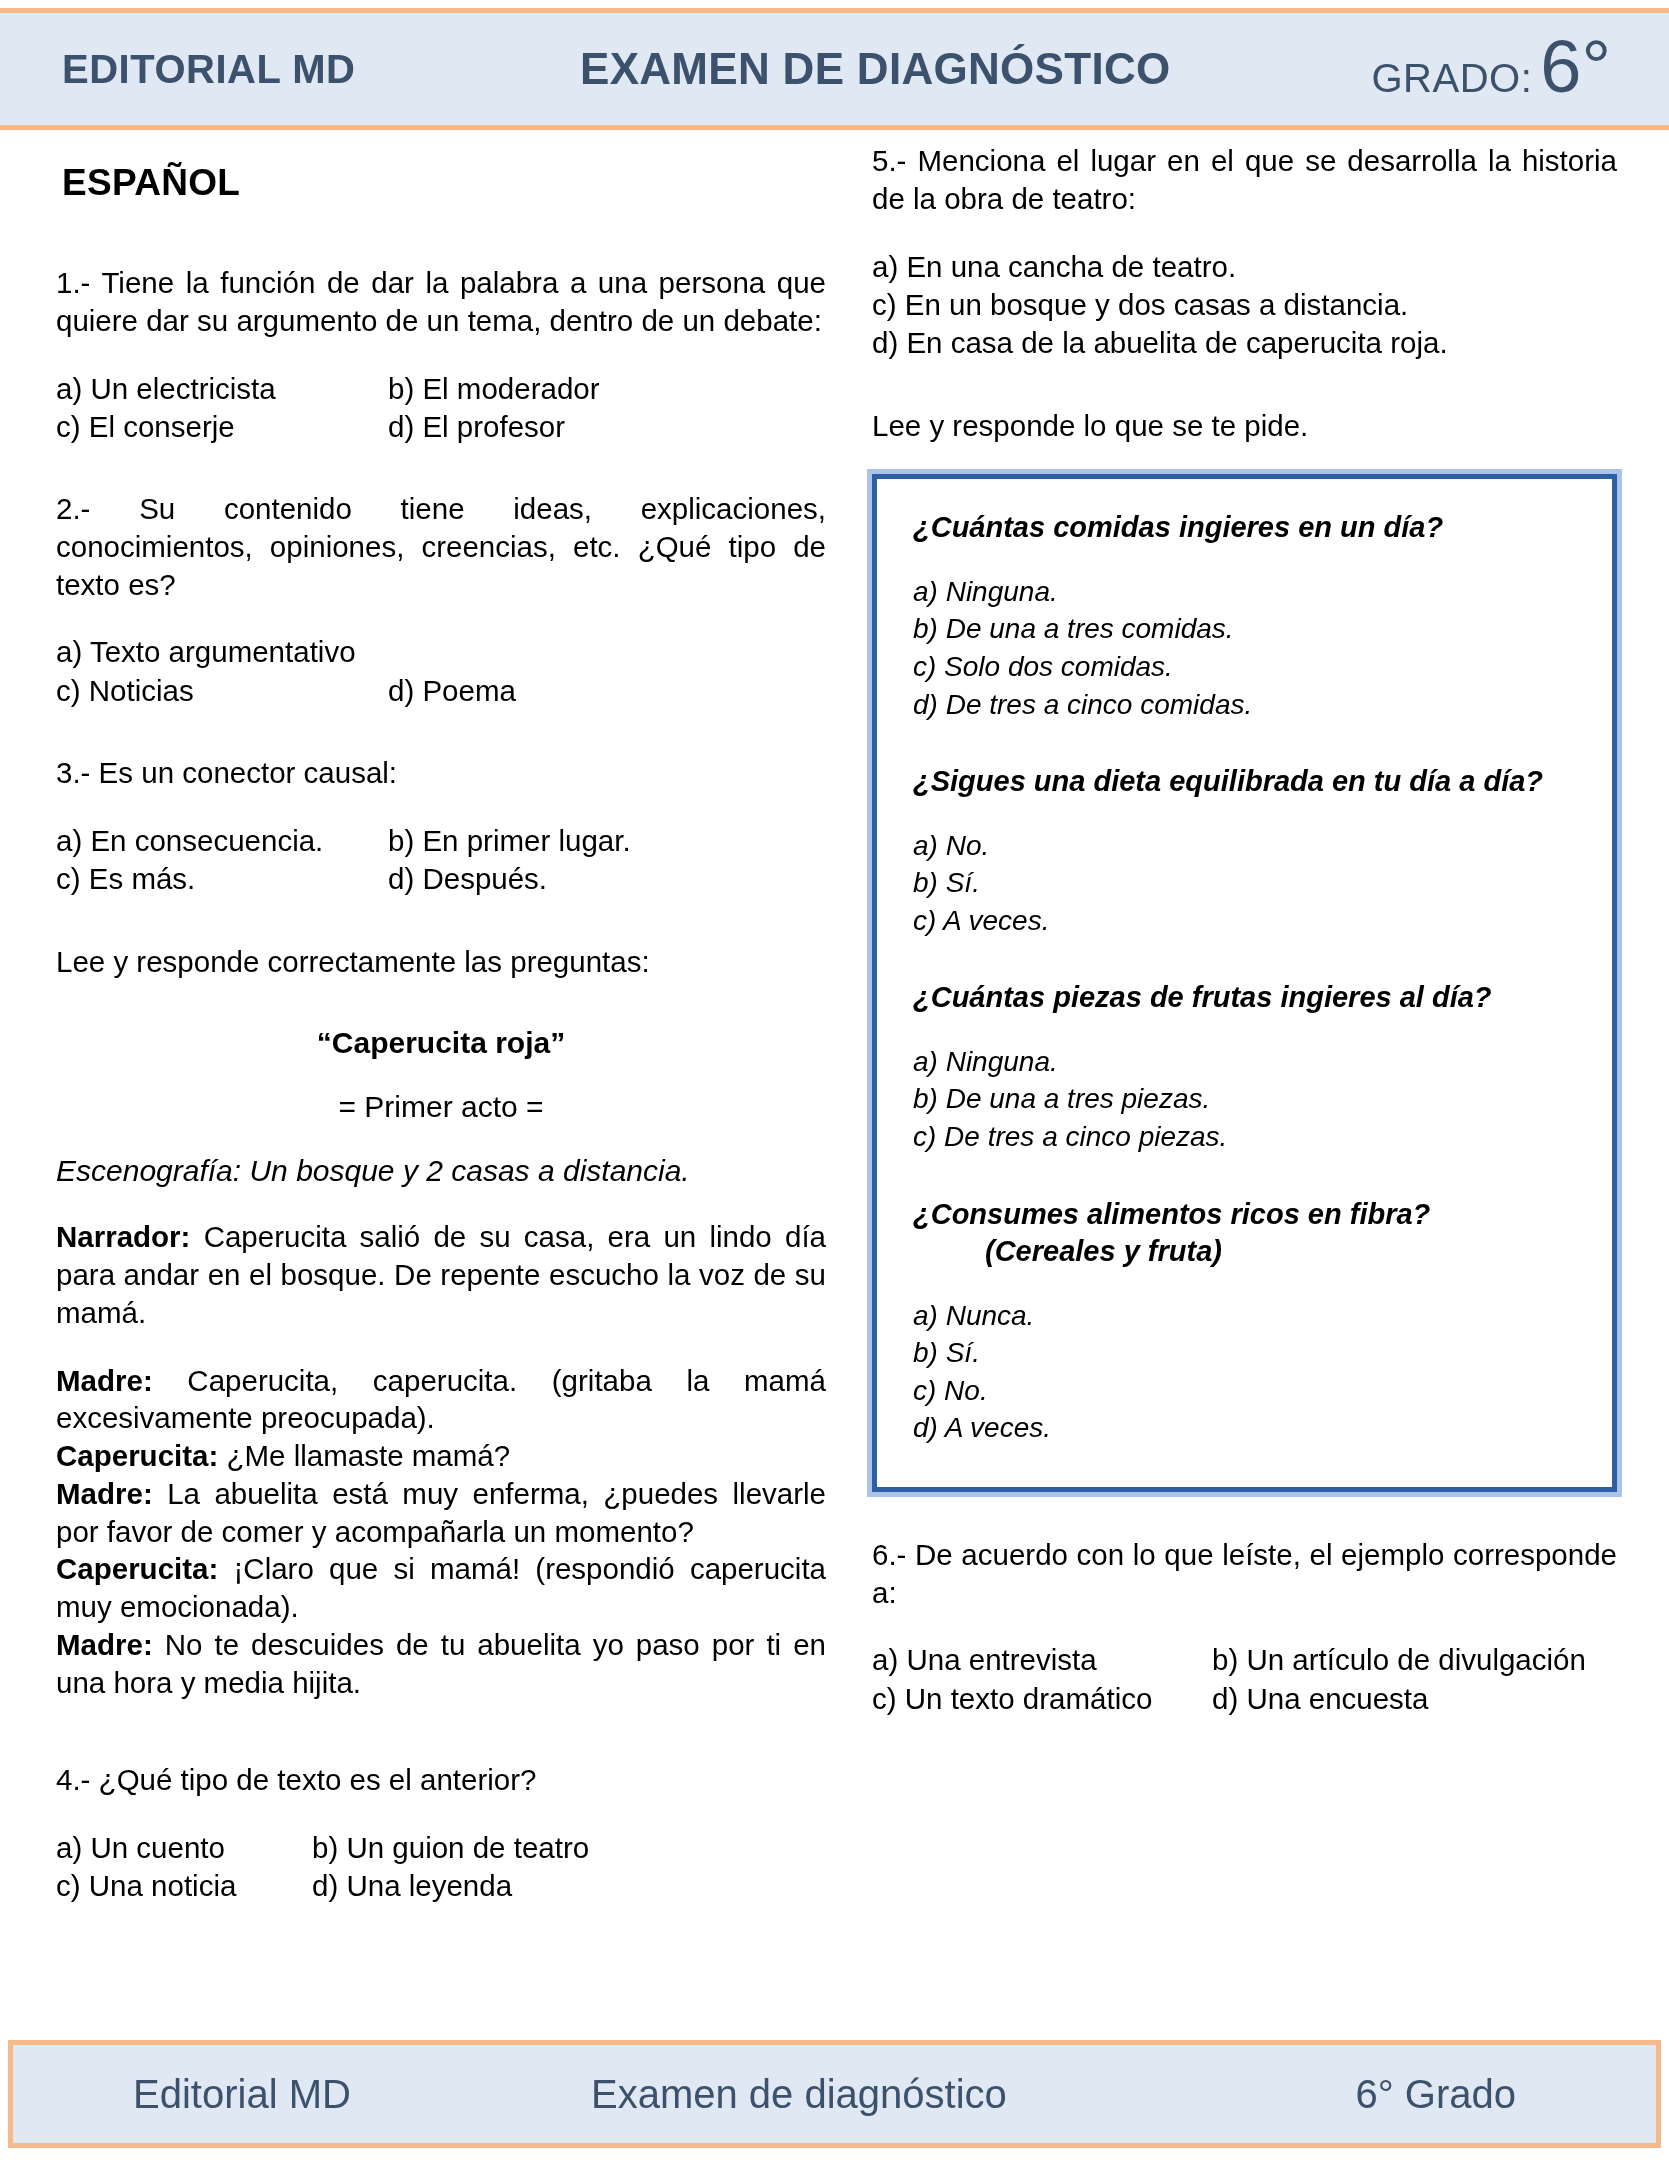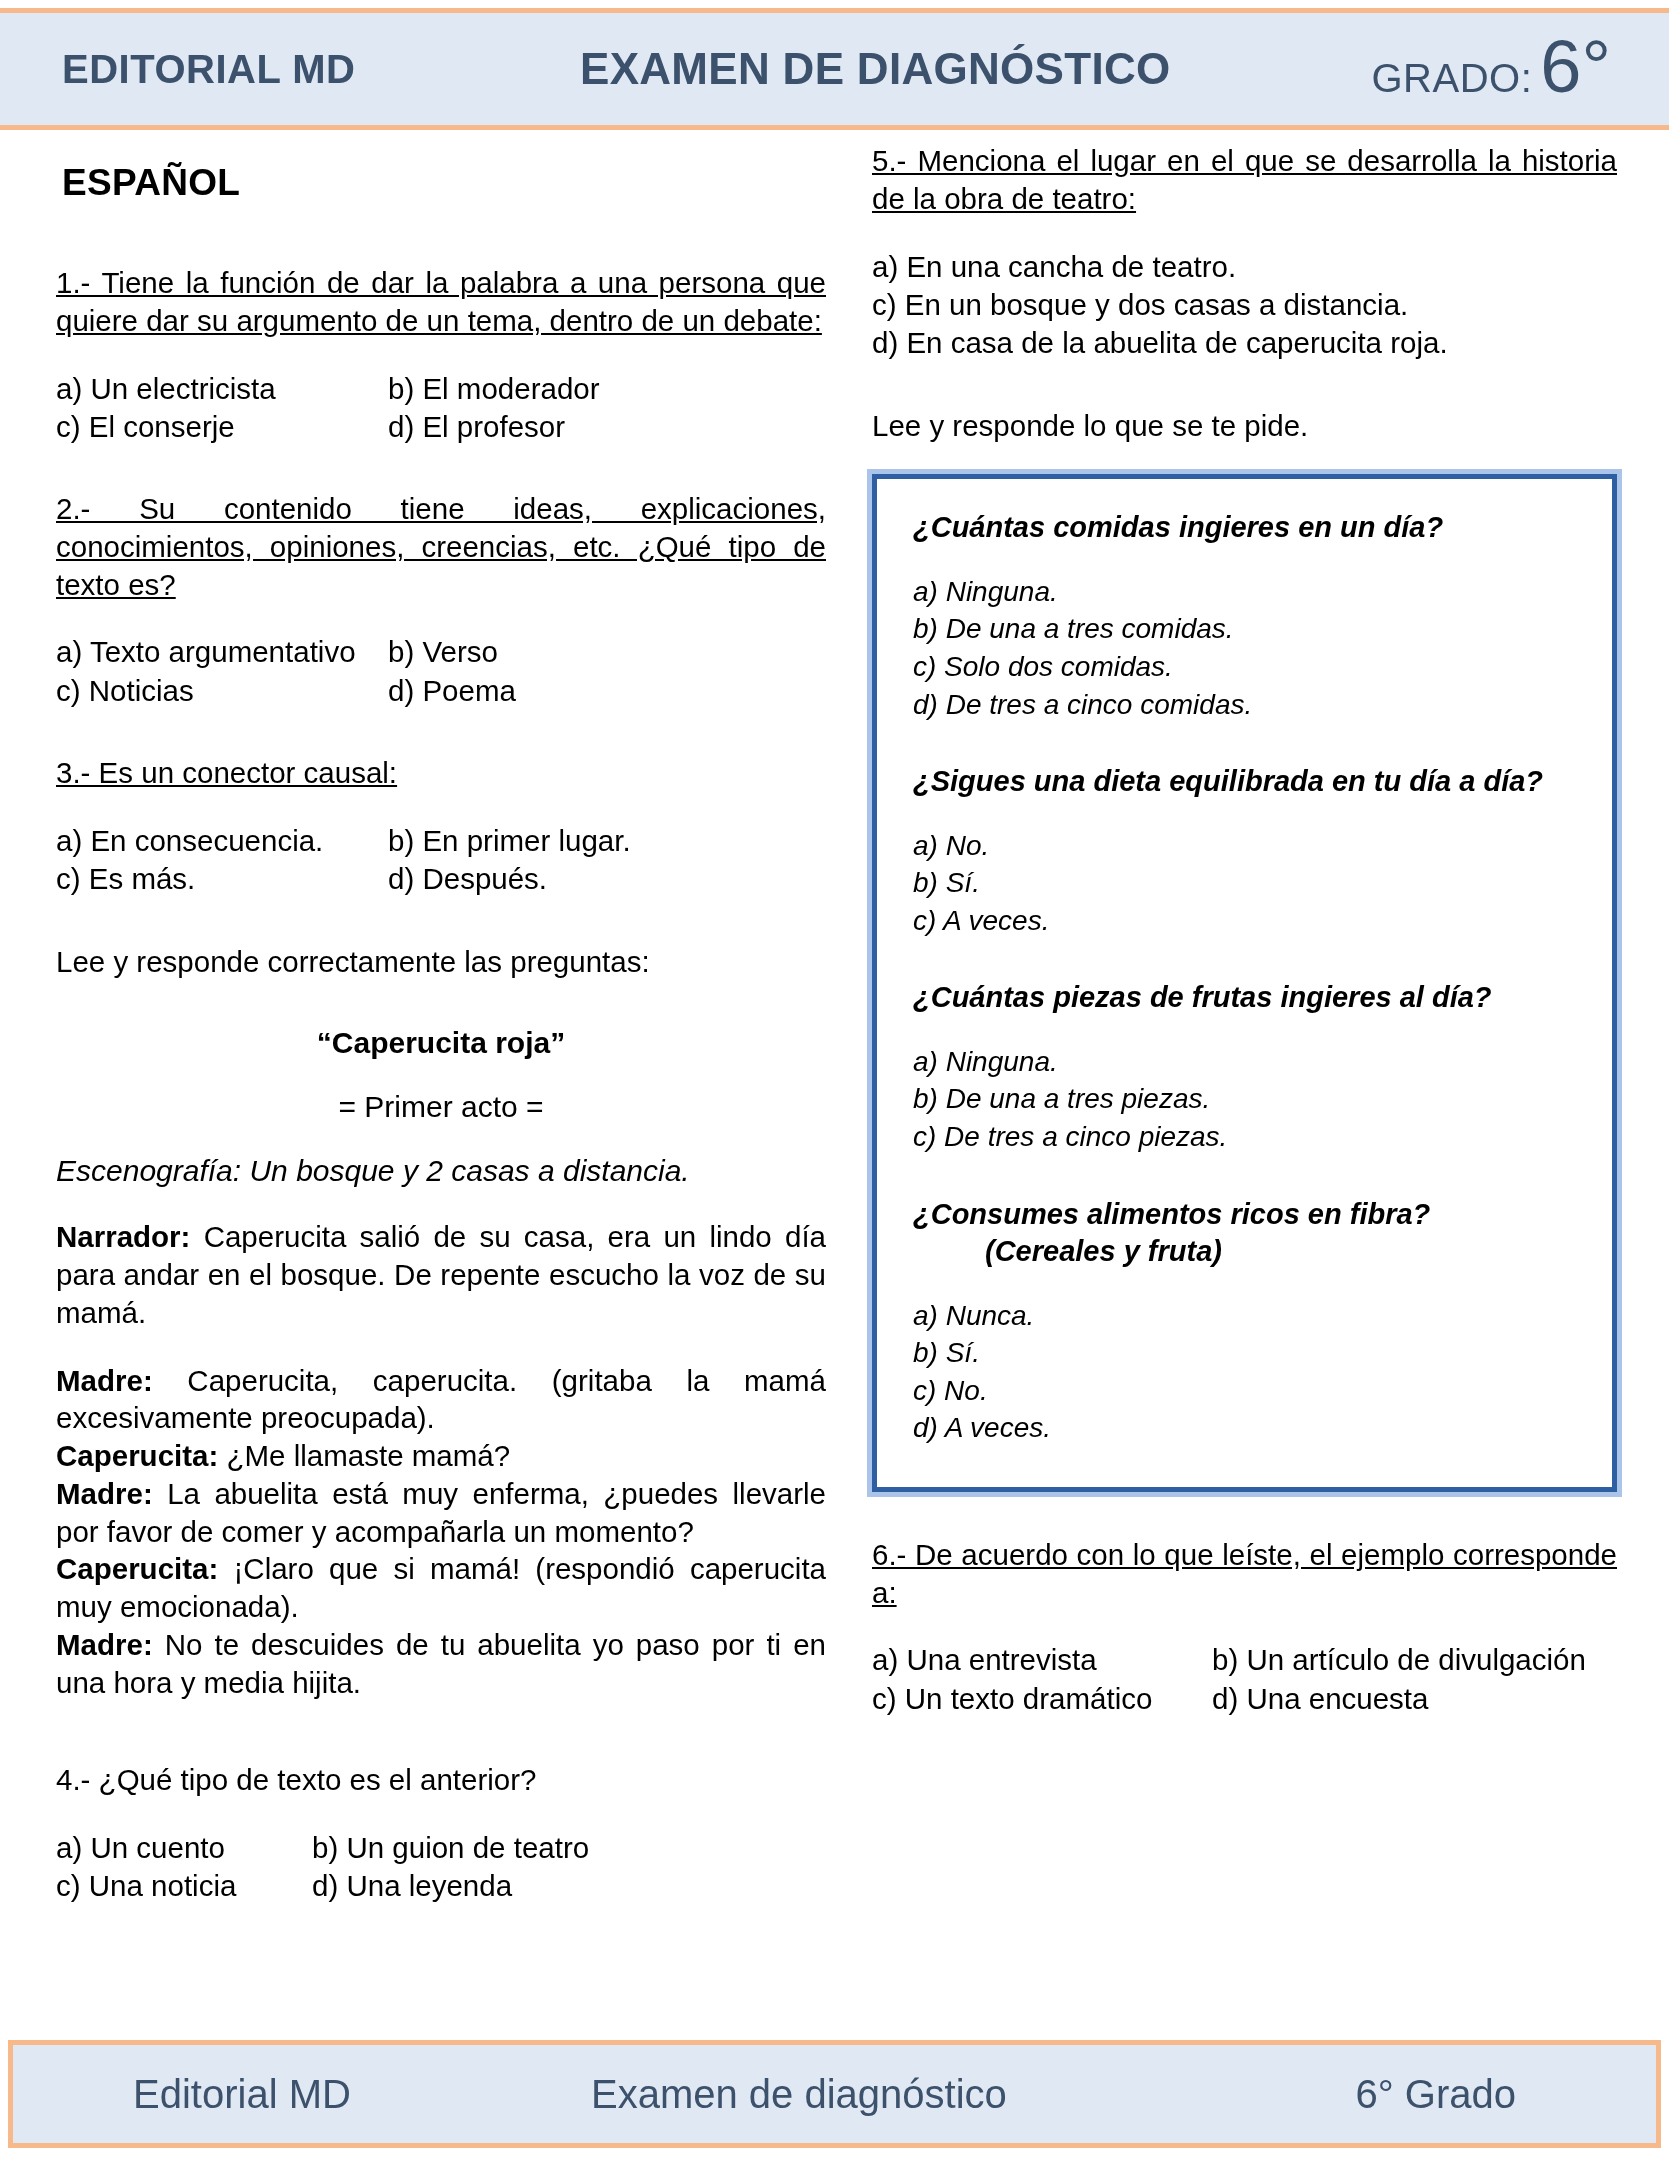--- a/index.html
+++ b/index.html
@@ -127,21 +127,21 @@
   }
 
   p.q,
   p.opt,
   p.para,
   p.plain {
     font-size: 29.5px;
     line-height: 1.28;
     margin: 0;
   }
-  p.q { text-align: justify; text-decoration: underline; }
+  p.q { text-align: justify; }
 
   .spacer-lg { height: 44px; }
   .spacer-md { height: 30px; }
   .spacer-sm { height: 16px; }
 
   
   .optrow {
     display: flex;
     font-size: 29.5px;
     line-height: 1.3;
@@ -240,21 +240,20 @@
       <span class="oa">c) El conserje</span>
       <span class="ob">d) El profesor</span>
     </div>
 
     <div class="spacer-lg"></div>
 
     <p class="q">2.- Su contenido tiene ideas, explicaciones, conocimientos, opiniones, creencias, etc. ¿Qué tipo de texto es?</p>
     <div class="spacer-md"></div>
     <div class="optrow">
       <span class="oa">a) Texto argumentativo</span>
-      <span class="ob">b) Verso</span>
     </div>
     <div class="optrow">
       <span class="oa">c) Noticias</span>
       <span class="ob">d) Poema</span>
     </div>
 
     <div class="spacer-lg"></div>
 
     <p class="q">3.- Es un conector causal:</p>
     <div class="spacer-md"></div>

